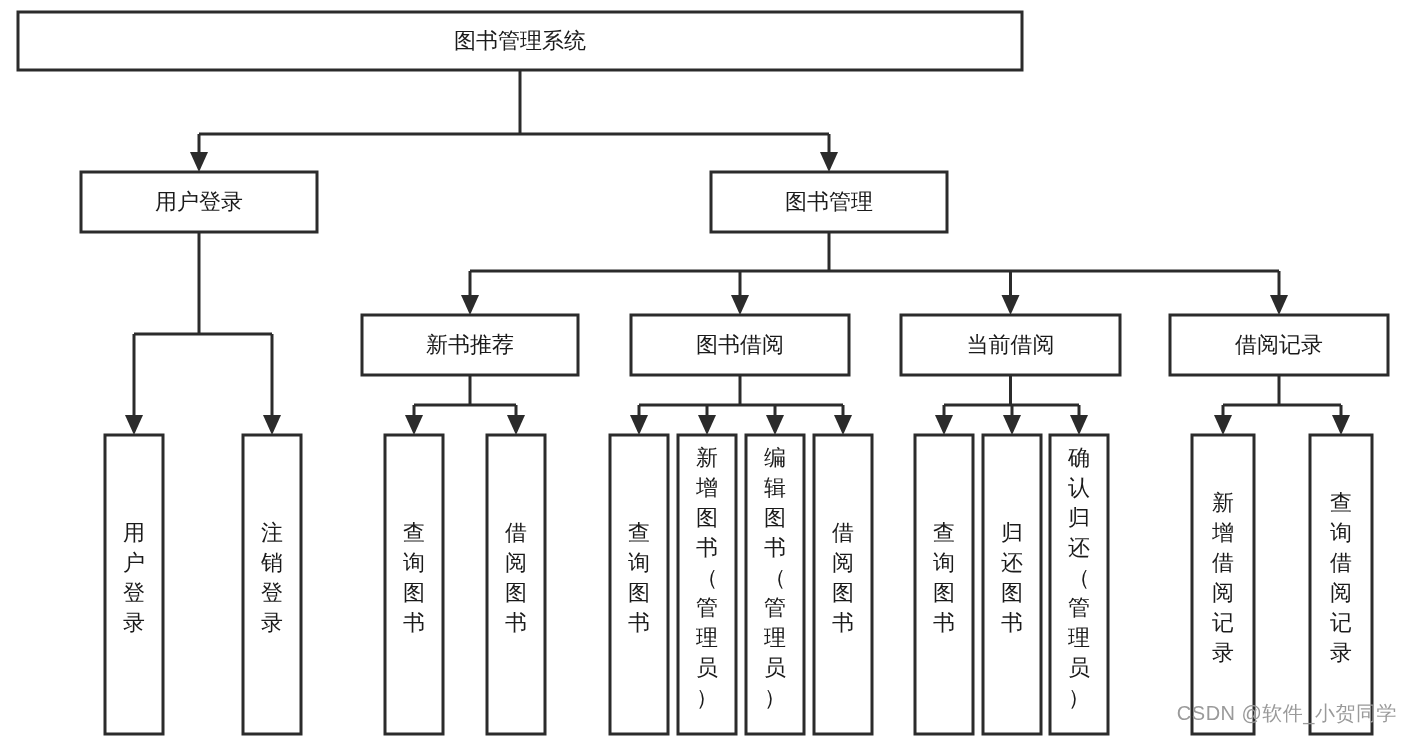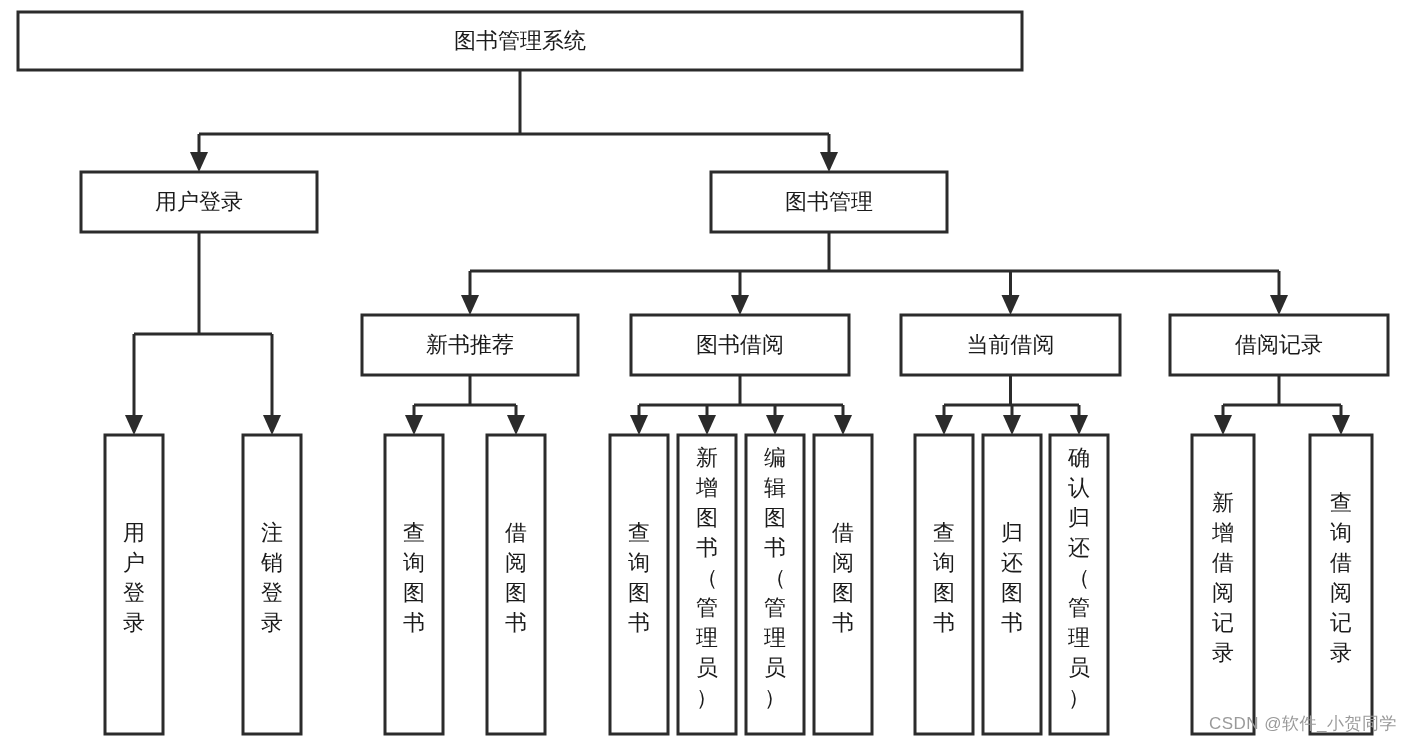--- a/index.html
+++ b/index.html
@@ -49,23 +49,23 @@
   }
   .node-label-vertical {
     fill: #1a1a1a;
     font-family: "Liberation Sans", "DejaVu Sans", sans-serif;
     font-size: 22px;
     text-anchor: middle;
   }
   .watermark-text {
     position: absolute;
     right: 8px;
-    bottom: 12px;
-    font-family: "Liberation Sans", "DejaVu Sans", sans-serif;
-    font-size: 17px;
+    bottom: 20px;
+    font-family: "Liberation Sans", "DejaVu Sans", sans-serif;
+    font-size: 20px;
     color: #9a9a9a;
     white-space: nowrap;
     letter-spacing: 0.5px;
     pointer-events: none;
   }
 </style>
 </head>
 <body>
 
 <div id="diagram-root">

